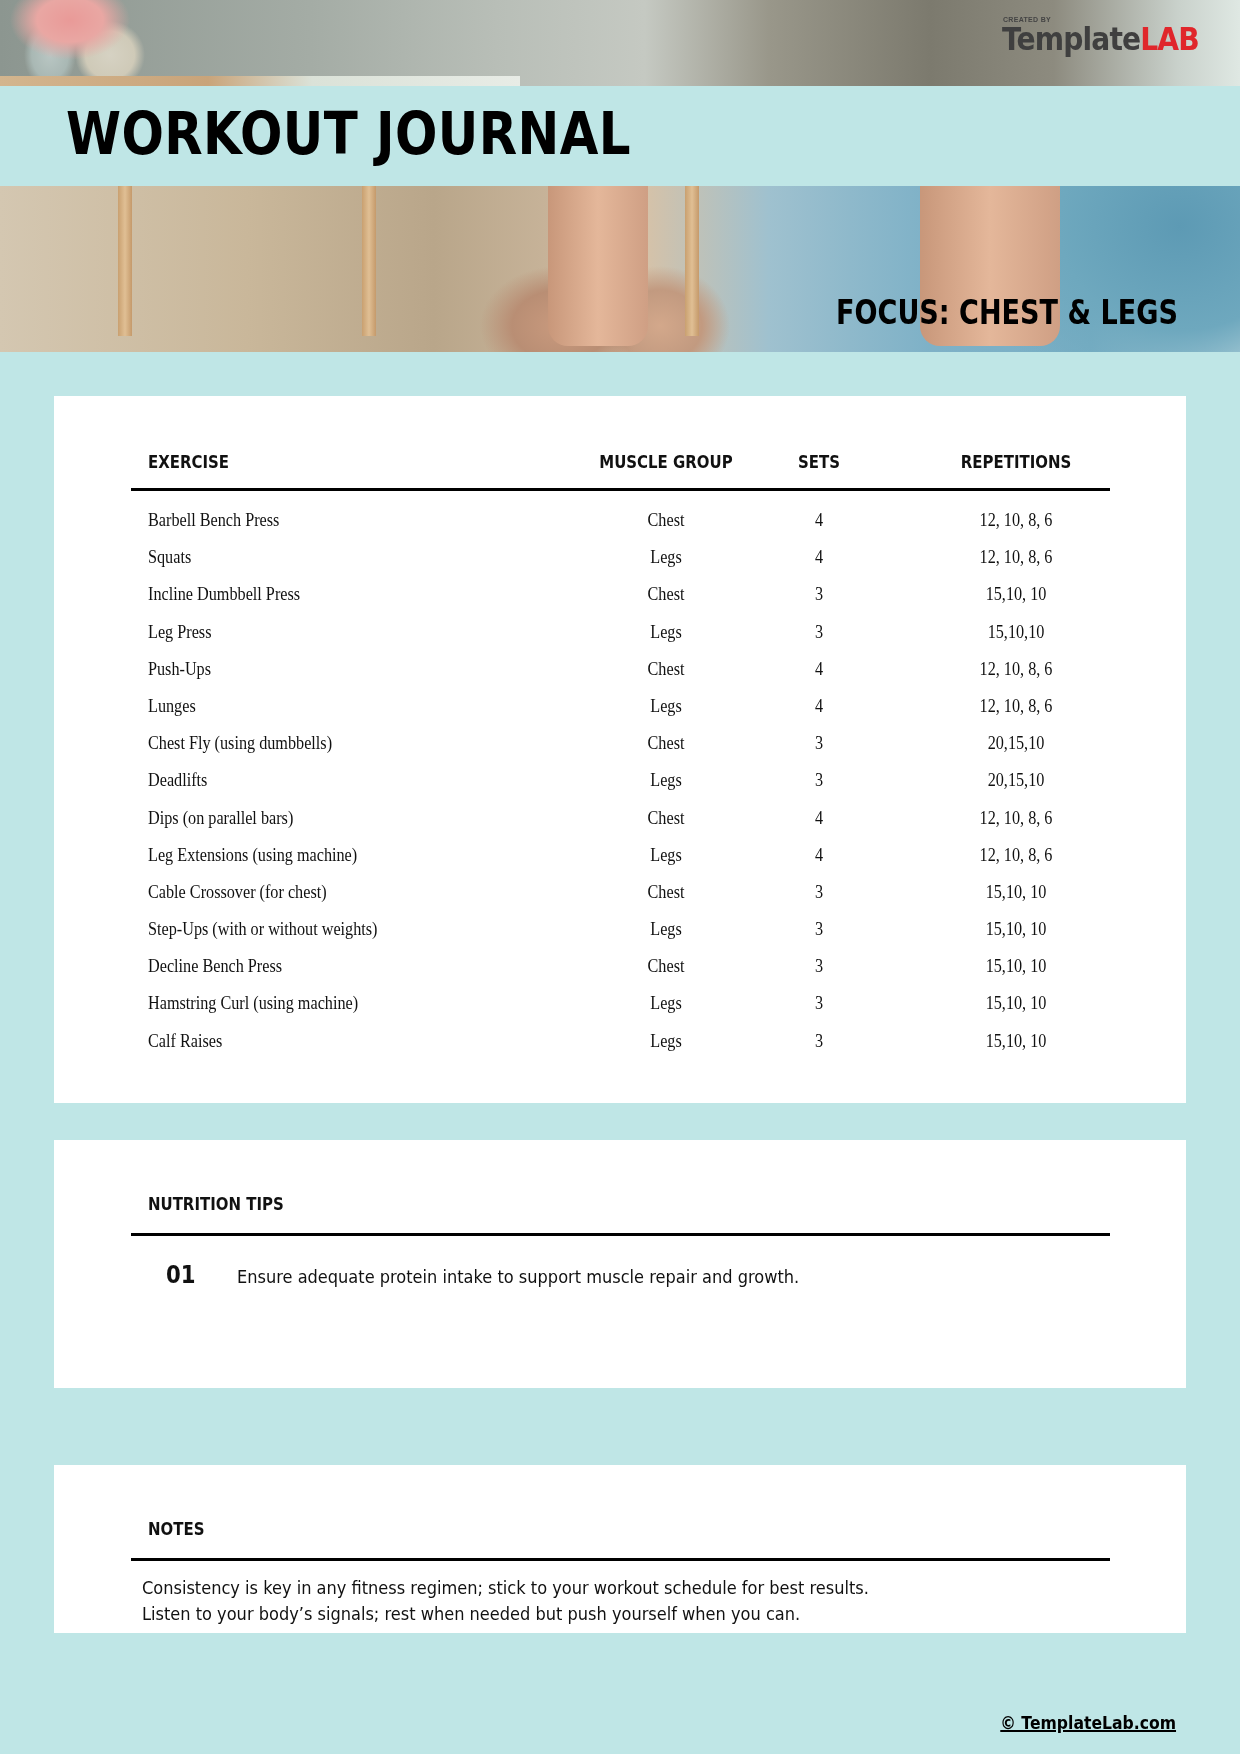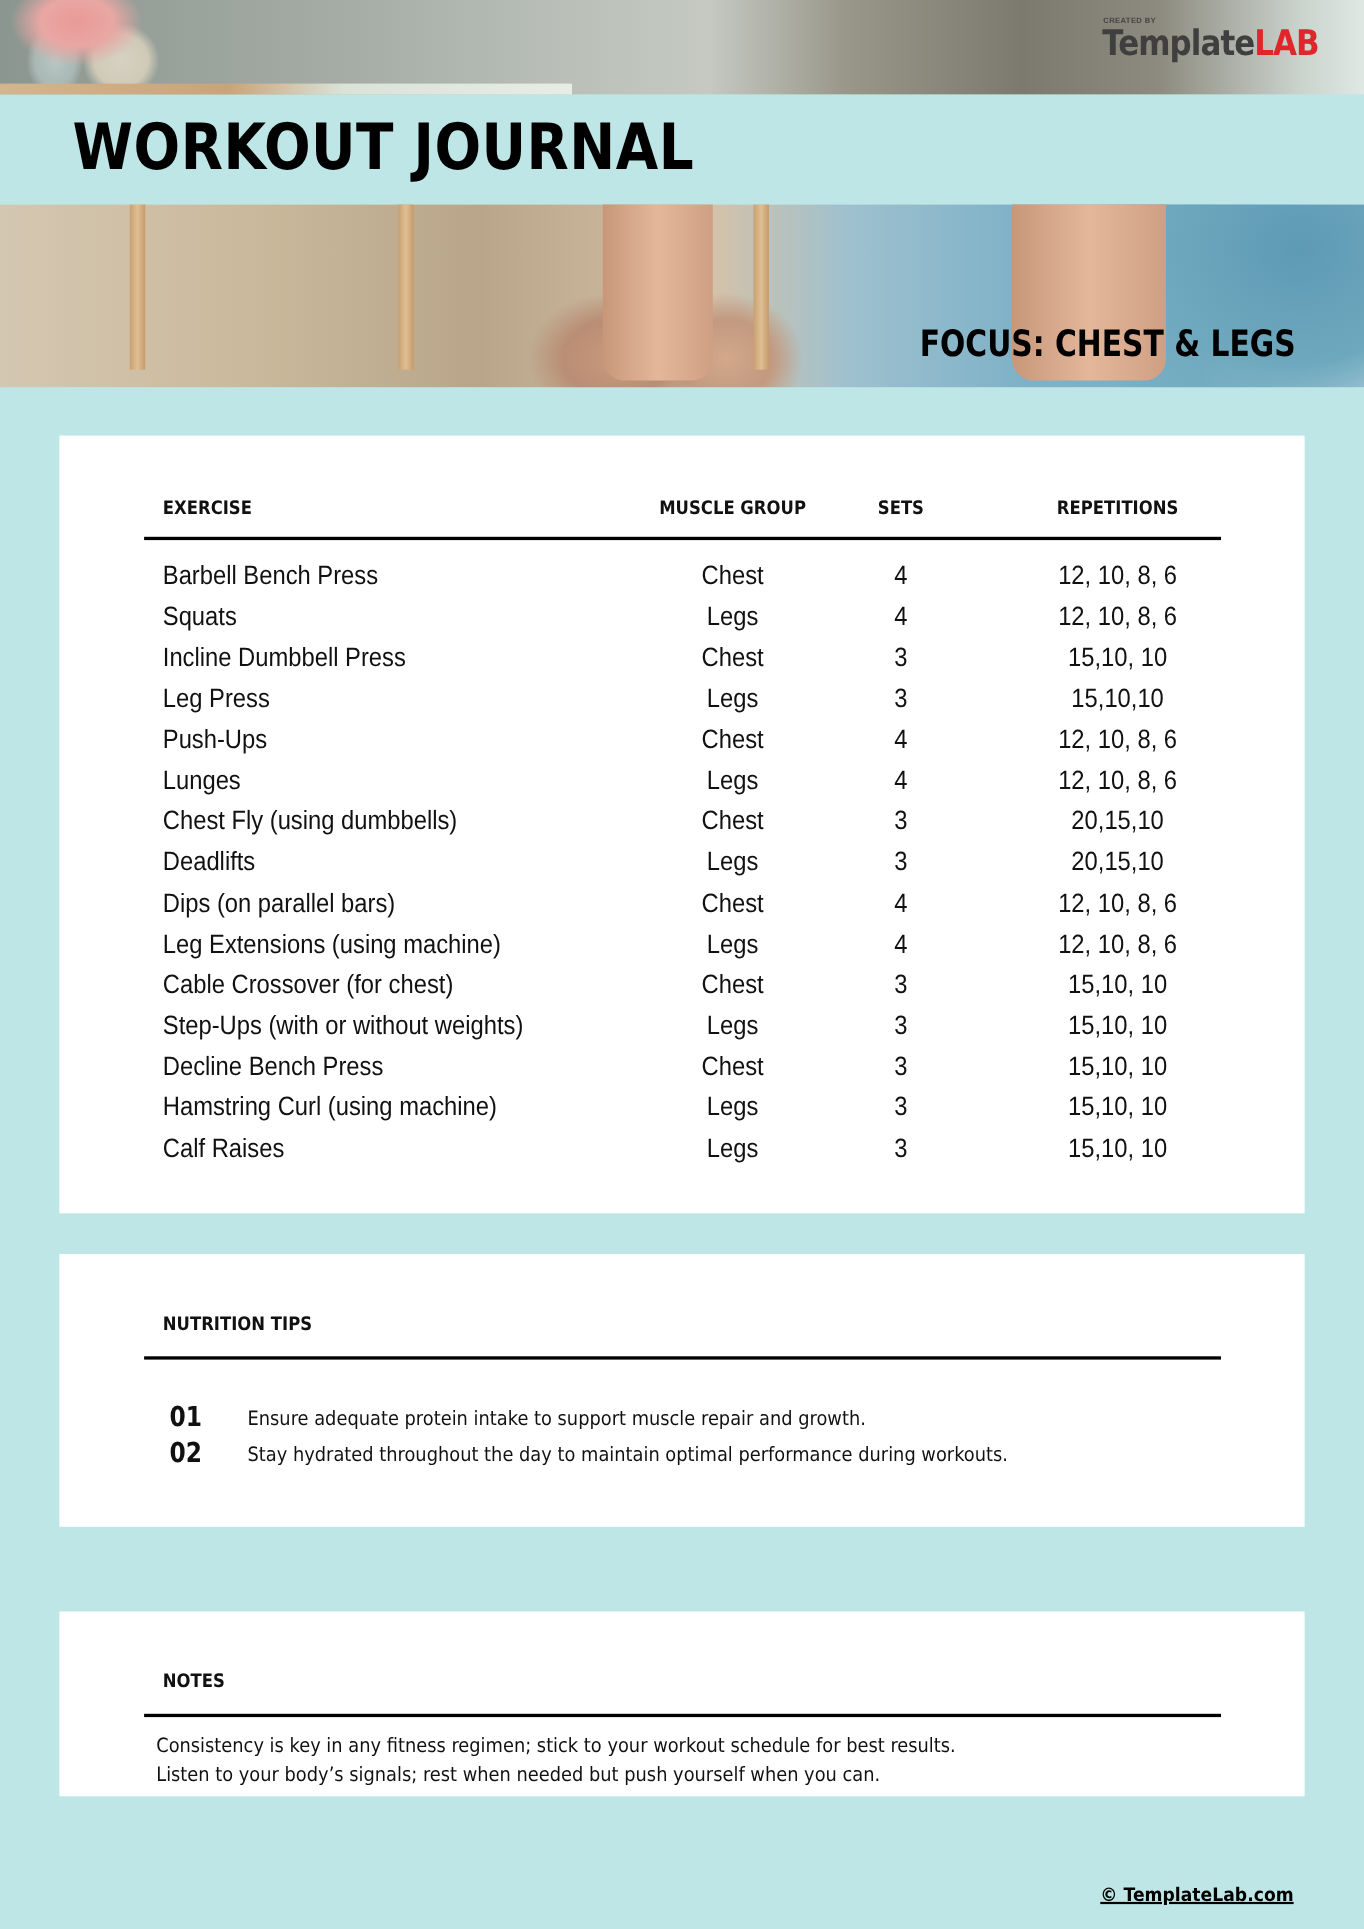--- a/index.html
+++ b/index.html
@@ -81,21 +81,21 @@
     position: absolute; top: 56px; font-size: 17px; font-weight: bold;
     font-family: "DejaVu Sans", sans-serif; transform: scaleX(0.88);
   }
   .th.left { left: 94px; transform-origin: left center; }
   .th.center { transform-origin: center center; text-align: center; }
   .col-muscle { left: 487px; width: 250px; }
   .col-sets { left: 705px; width: 120px; }
   .col-reps { left: 862px; width: 200px; }
 
   .rows { position: absolute; top: 114px; left: 0; width: 100%; }
-  .row { position: relative; height: 37.2px; font-size: 24px; font-family: Liberation Sans, sans-serif; }
+  .row { position: relative; height: 37.2px; font-size: 18px; font-family: Liberation Serif, serif; }
   .row span { position: absolute; top: 0; white-space: nowrap; transform: scaleX(0.9); }
   .row .ex { left: 94px; transform-origin: left center; }
   .row .mg, .row .st, .row .rp { text-align: center; transform-origin: center center; }
 
   .sec-title {
     position: absolute; left: 94px; font-size: 17px; font-weight: bold;
     font-family: "DejaVu Sans", sans-serif; transform: scaleX(0.88); transform-origin: left center;
   }
   .tip { position: absolute; left: 0; width: 100%; height: 40px; }
   .tip .num {
@@ -236,27 +236,23 @@
         <span class="mg col-muscle">Legs</span>
         <span class="st col-sets">3</span>
         <span class="rp col-reps">15,10, 10</span>
       </div>
   </div>
 </div>
 
 <div class="card nutrition">
   <div class="sec-title" style="top:54px;">NUTRITION TIPS</div>
   <div class="rule" style="top:93px;"></div>
-  <div class="tip" style="top:133px;">
+  <div class="tip" style="top:120px;margin-left:12px;">
     <span class="num">01</span>
     <span class="txt">Ensure adequate protein intake to support muscle repair and growth.</span>
-  </div>
-  <div class="tip" style="top:166px;">
-    <span class="num">02</span>
-    <span class="txt">Stay hydrated throughout the day to maintain optimal performance during workouts.</span>
   </div>
 </div>
 
 <div class="card notes">
   <div class="sec-title" style="top:54px;">NOTES</div>
   <div class="rule" style="top:93px;"></div>
   <div class="note-line" style="top:112px;">Consistency is key in any fitness regimen; stick to your workout schedule for best results.</div>
   <div class="note-line" style="top:138px;">Listen to your body’s signals; rest when needed but push yourself when you can.</div>
 </div>
 

